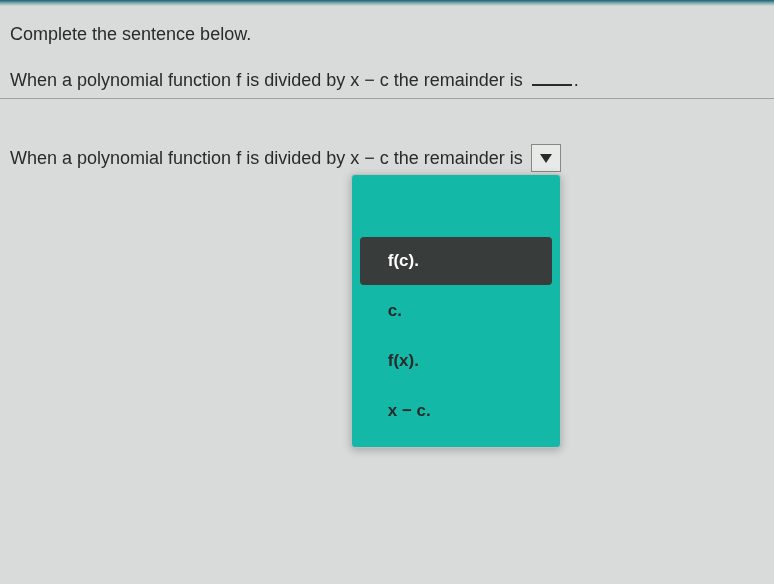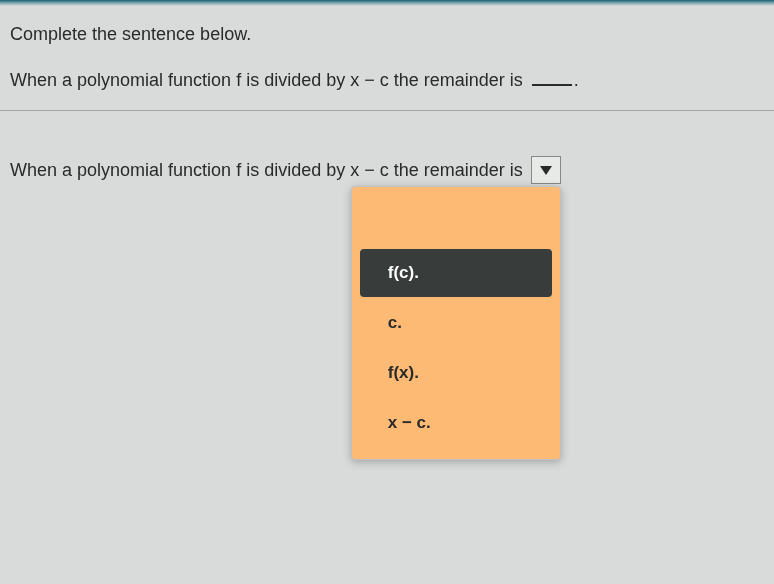--- a/index.html
+++ b/index.html
@@ -13,21 +13,21 @@
       font-family: Arial, Helvetica, sans-serif;
       background: #d8dbd9;
       overflow: hidden;
       position: relative;
     }
     .top-edge {
       height: 6px;
       background: linear-gradient(to bottom, #1a5f6f 0%, #7fa9b0 50%, #d8dbd9 100%);
     }
     .instruction-section {
-      padding: 18px 10px 16px 10px;
+      padding: 18px 10px 4px 10px;
       border-bottom: 1px solid #9fa3a1;
     }
     .instruction-heading {
       font-size: 18px;
       color: #2a2a2a;
       font-weight: normal;
       margin-bottom: 22px;
     }
     .question-line {
       font-size: 18px;
@@ -70,21 +70,21 @@
       height: 0;
       border-left: 6px solid transparent;
       border-right: 6px solid transparent;
       border-top: 9px solid #2a2a2a;
     }
     .dropdown-menu {
       position: absolute;
       top: 30px;
       left: -180px;
       width: 210px;
-      background: #fdba74;
+      background: #14b8a6;
       border: 1px solid #c0c0c0;
       box-shadow: 0 2px 8px rgba(0,0,0,0.25);
       border-radius: 4px;
       padding: 60px 0 10px 0;
     }
     .dropdown-option {
       padding: 14px 20px 14px 28px;
       font-size: 17px;
       color: #2a2a2a;
       cursor: pointer;

